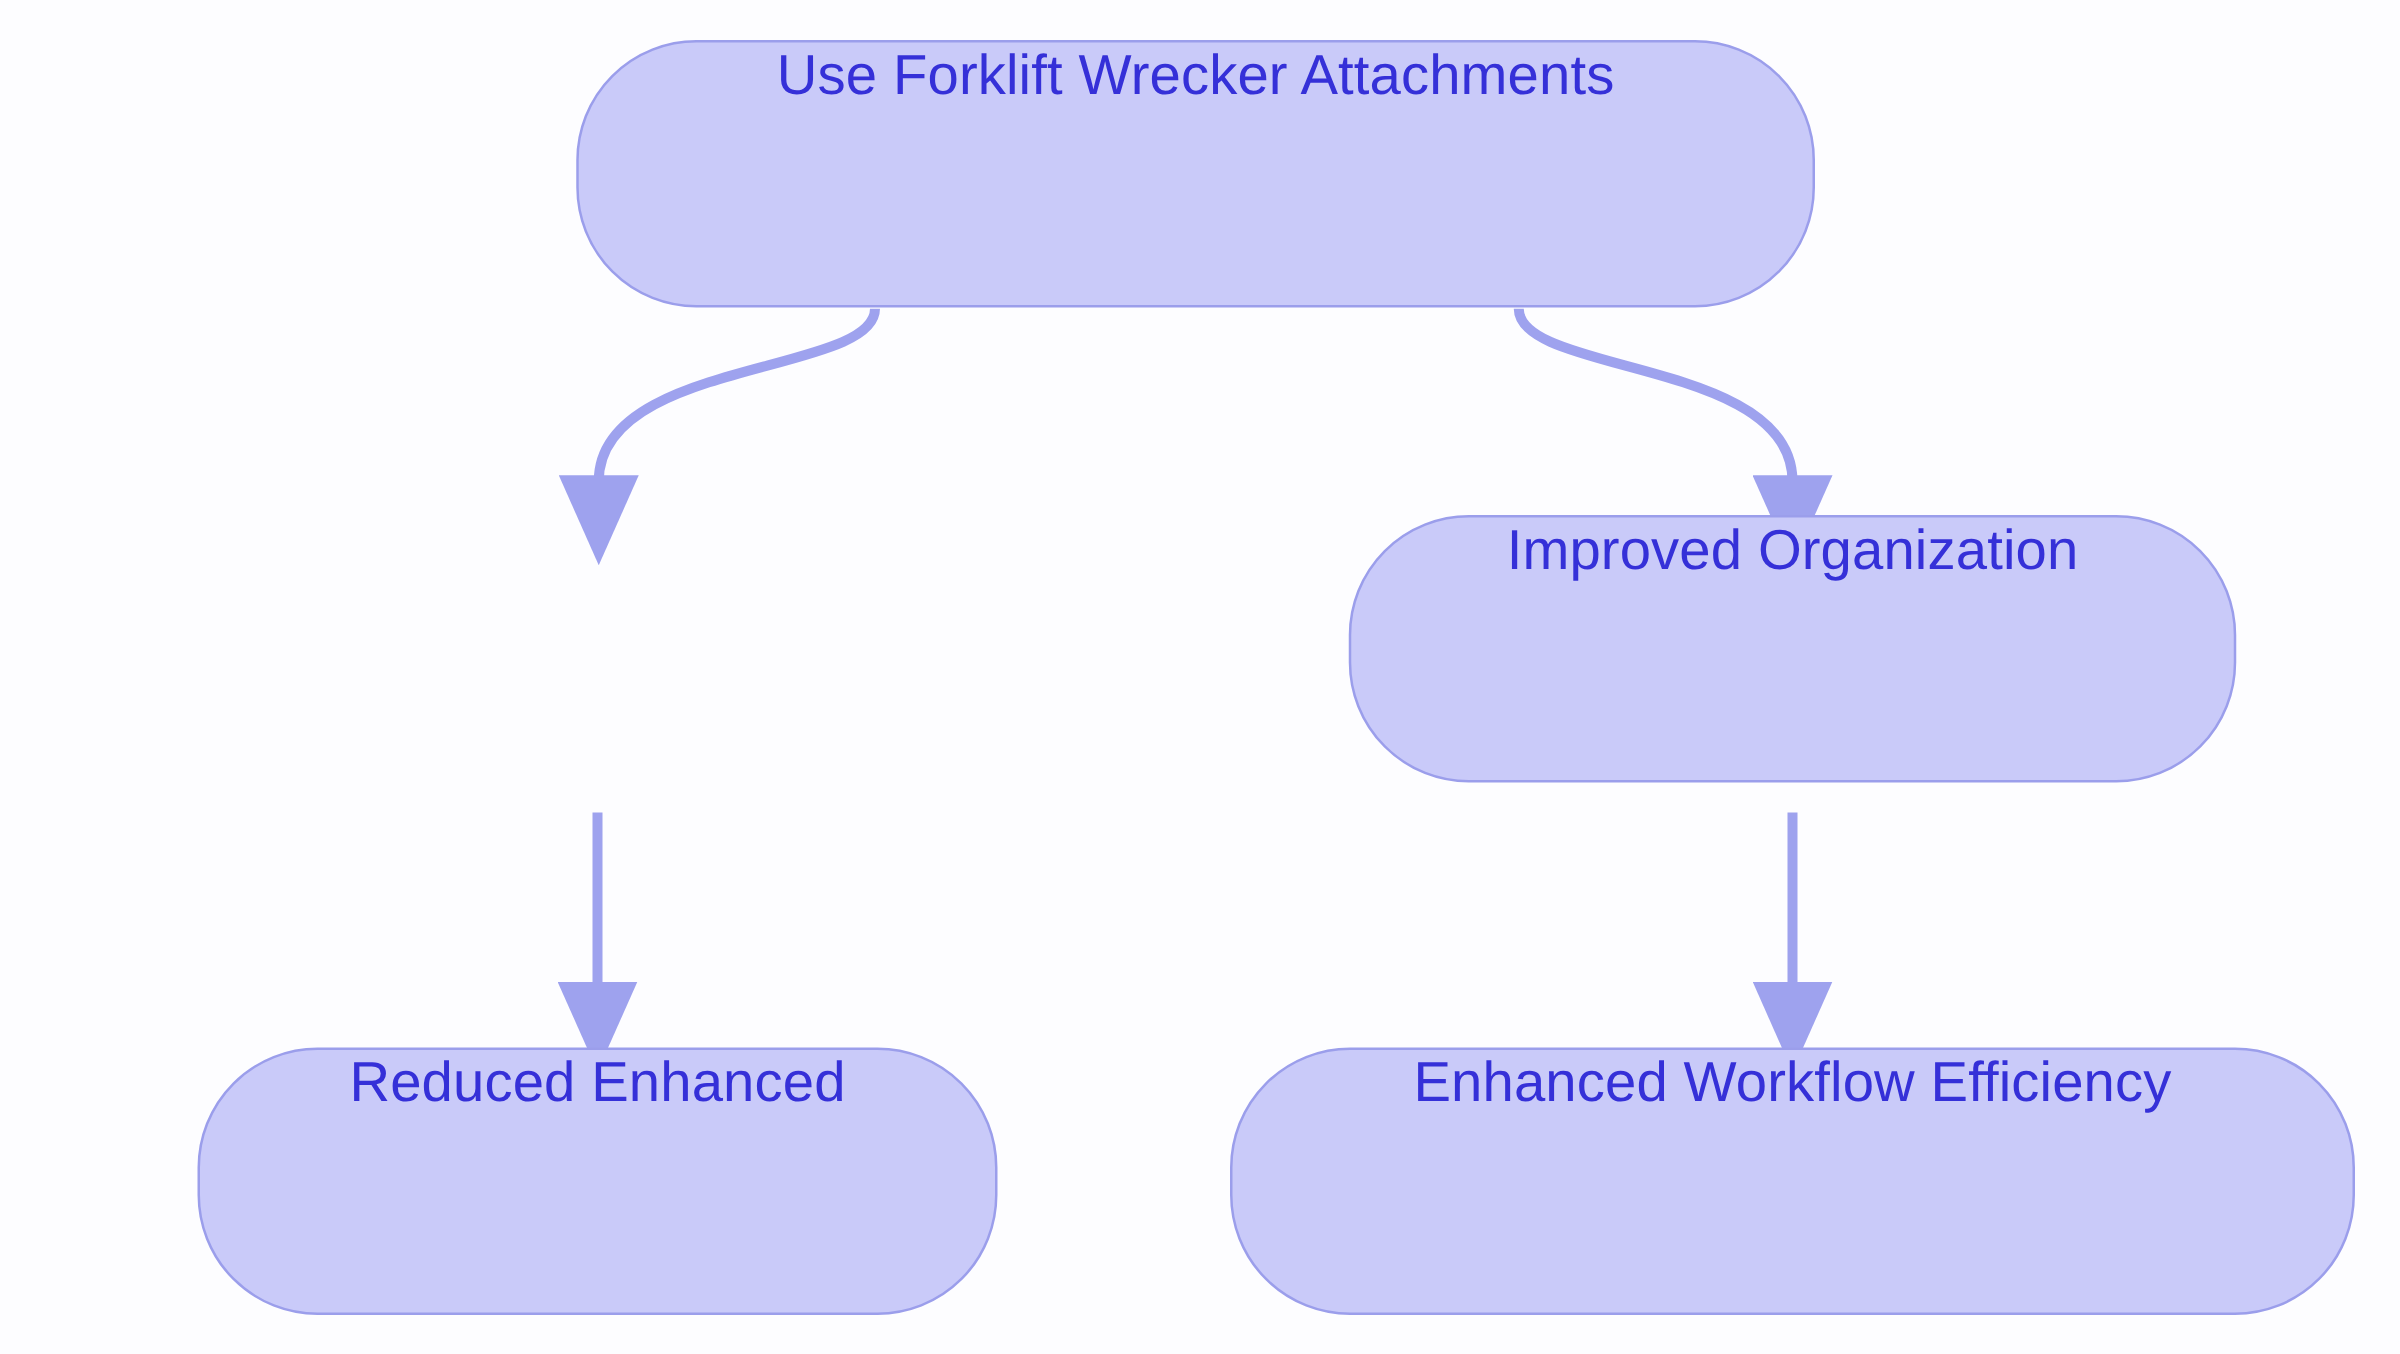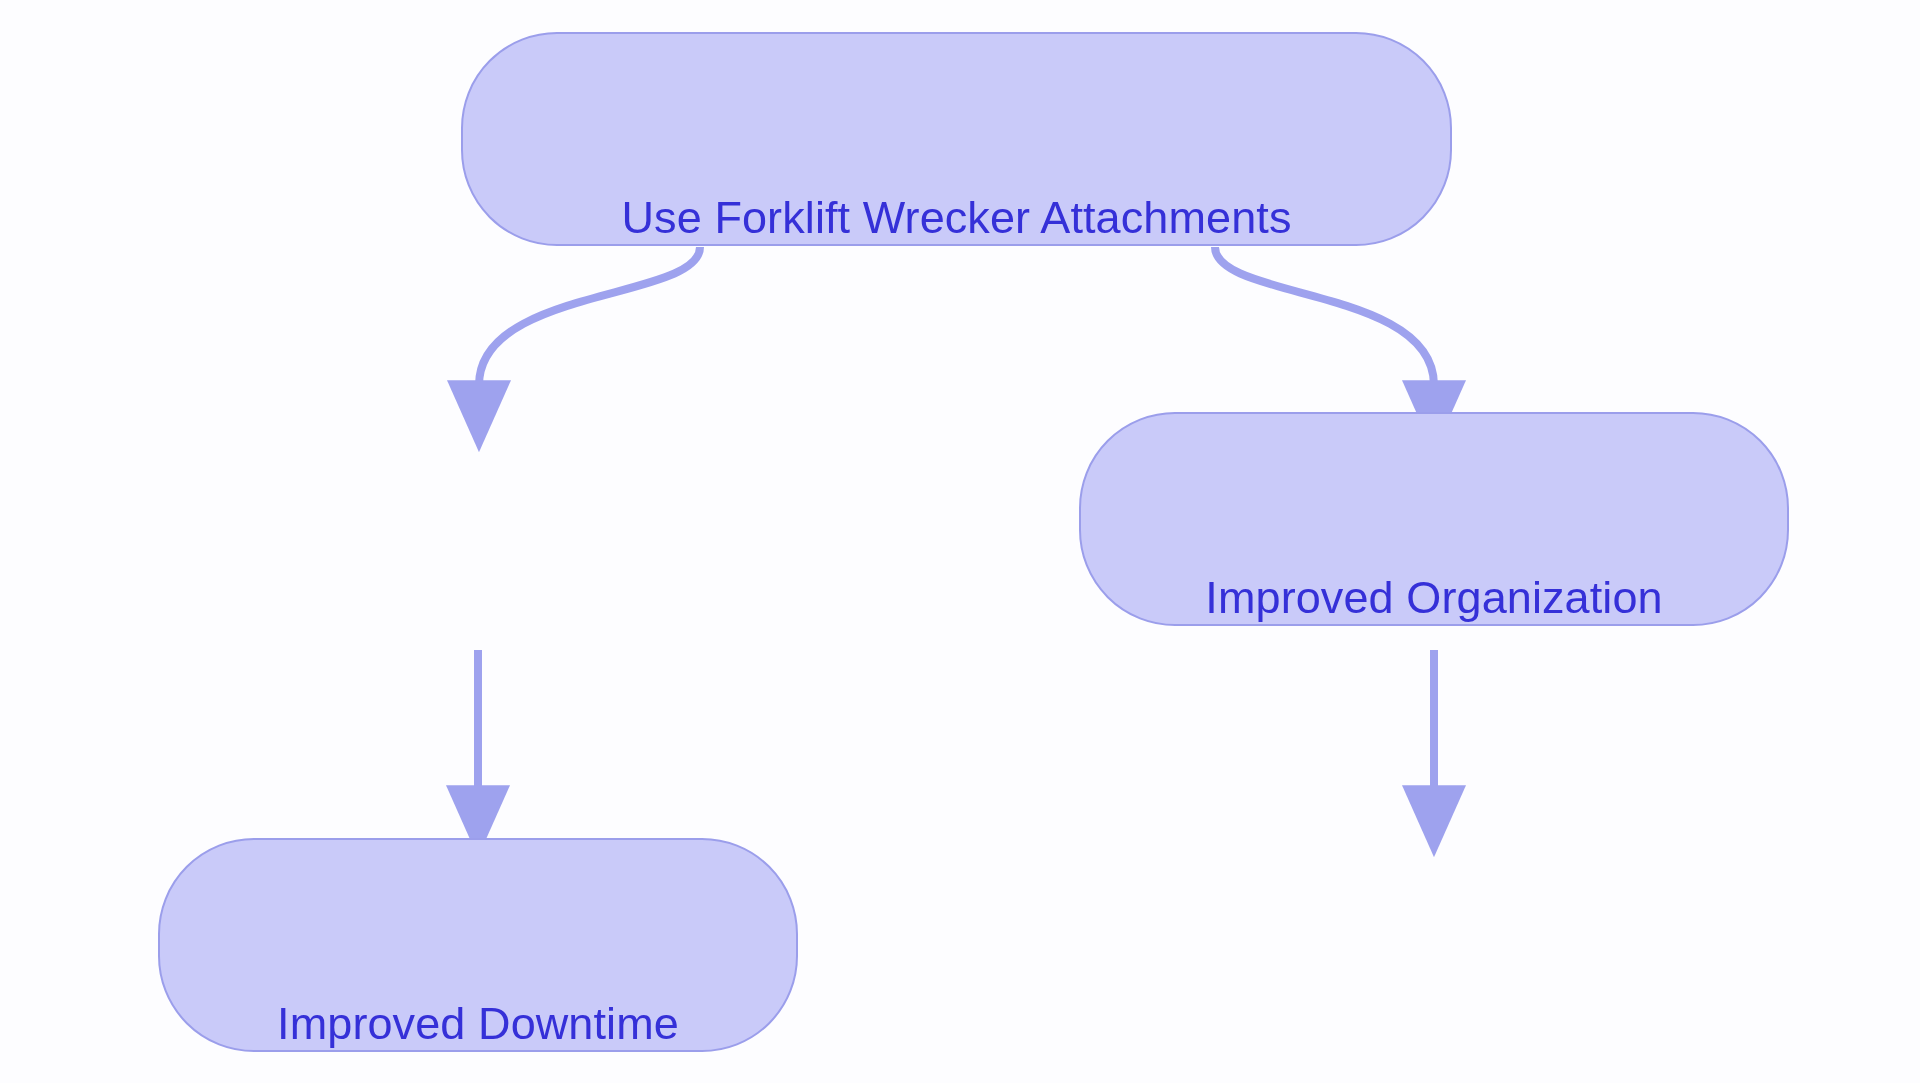--- a/index.html
+++ b/index.html
@@ -27,21 +27,21 @@
     height: 1083px;
     pointer-events: none;
   }
   .node {
     position: absolute;
     box-sizing: border-box;
     background: #c9caf9;
     border: 2px solid #9b9eeb;
     border-radius: 96px;
     display: flex;
-    align-items: flex-end;
+    align-items: flex-start;
     justify-content: center;
     text-align: center;
   }
   .node-label {
     color: #3530d8;
     font-size: 45px;
     font-weight: 400;
     line-height: 1.15;
     letter-spacing: 0.1px;
     white-space: nowrap;
@@ -77,17 +77,20 @@
   <div class="node" id="node-root">
     <span class="node-label">Use Forklift Wrecker Attachments</span>
   </div>
 
 
   <div class="node" id="node-org">
     <span class="node-label">Improved Organization</span>
   </div>
 
   <div class="node" id="node-downtime">
-    <span class="node-label">Improved Downtime</span>
+    <span class="node-label">Reduced Enhanced</span>
   </div>
 
+  <div class="node" id="node-workflow">
+    <span class="node-label">Enhanced Workflow Efficiency</span>
+  </div>
 
 </div>
 
 </body></html>

